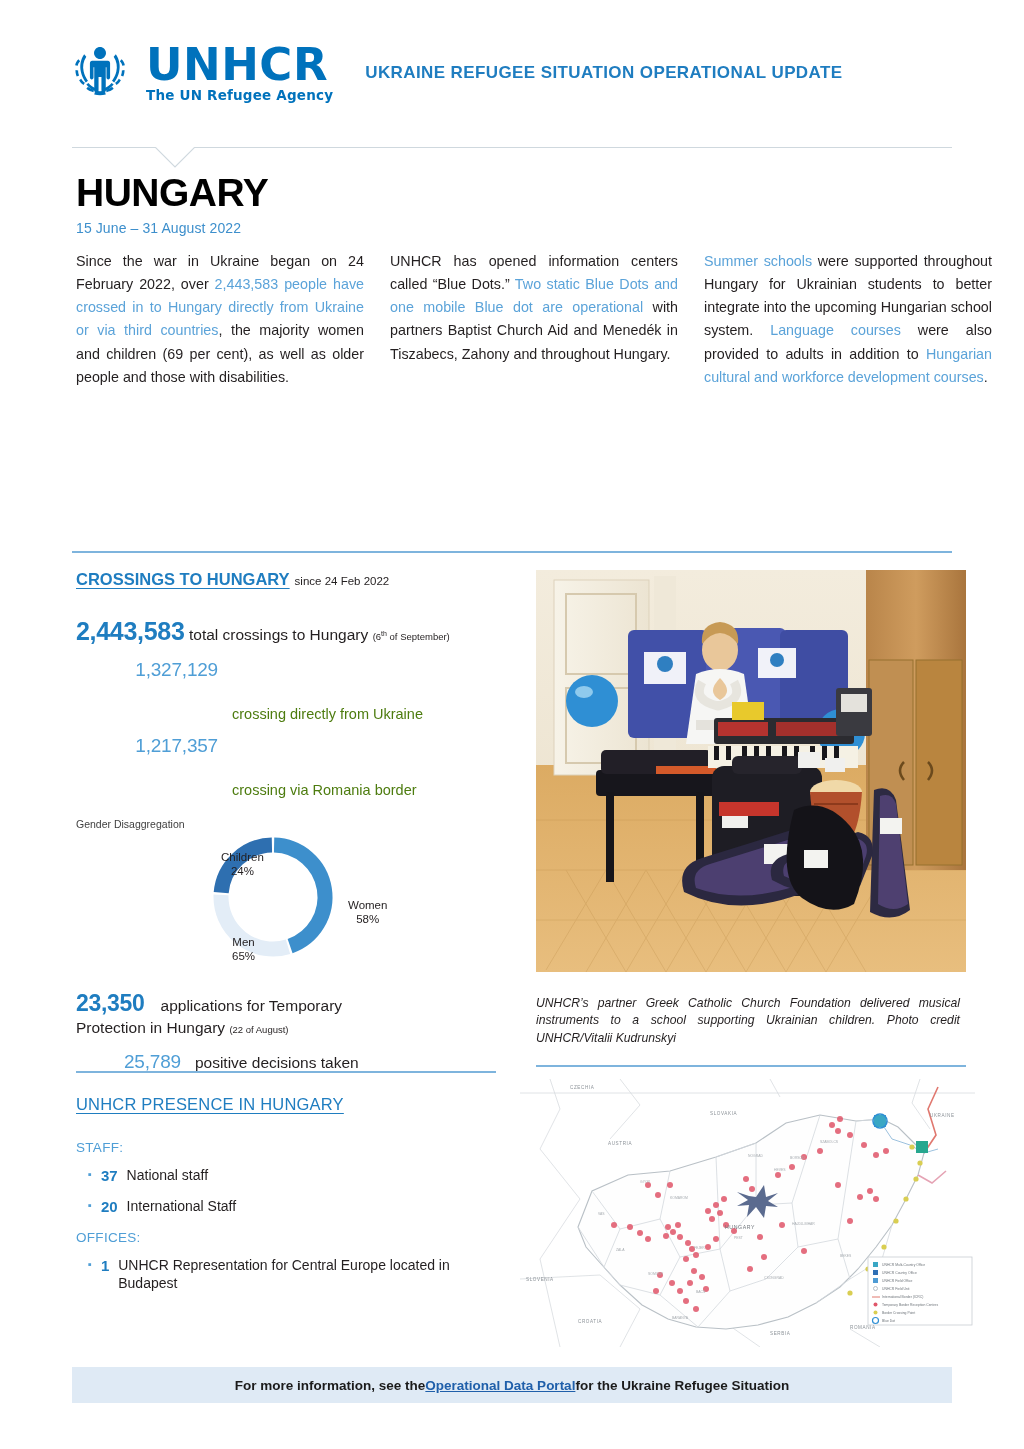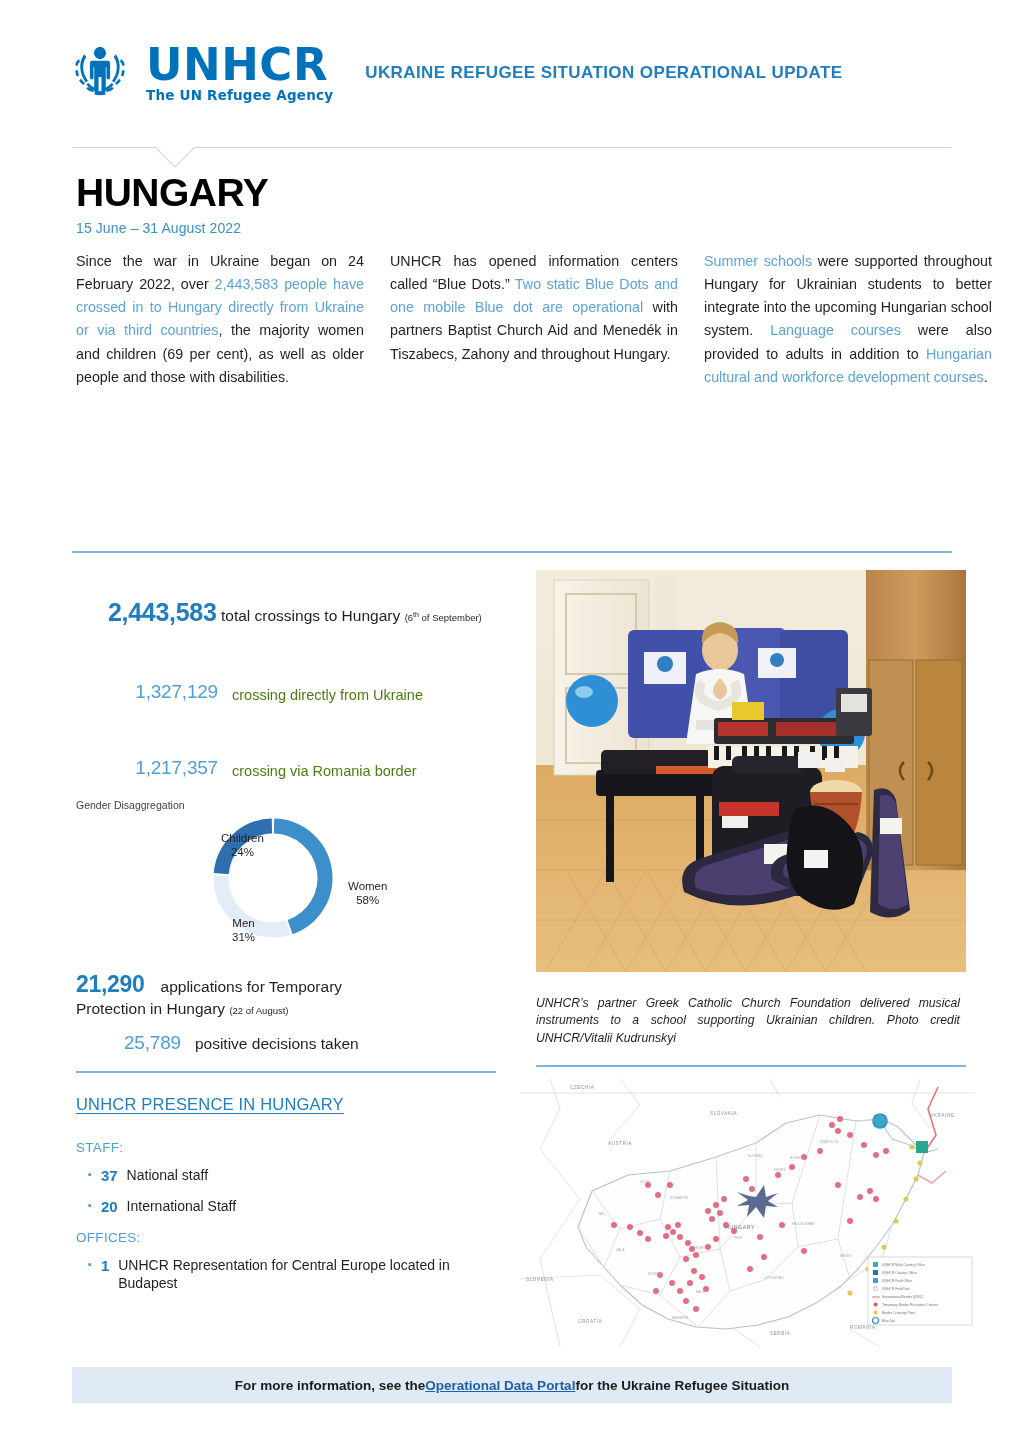--- a/index.html
+++ b/index.html
@@ -140,31 +140,30 @@
     text-decoration: none;
     margin-left: 5px;
   }
 
   .bignum-row { margin-top: 28px; }
   .bignum {
     font-size: 25px;
     font-weight: bold;
     color: #1f7dc0;
     letter-spacing: -0.3px;
-    margin-left: 32px;
   }
   .bignum-lbl { font-size: 15.5px; color: #231f20; }
   .tiny { font-size: 9.5px; color: #231f20; }
   .tiny sup { font-size: 7px; }
 
   .sub-row {
     margin-top: 13px;
     padding-left: 38px;
     display: flex;
-    align-items: flex-end;
+    align-items: flex-start;
     gap: 14px;
   }
   .sub-num {
     font-size: 19px;
     color: #4f9ed6;
     min-width: 104px;
     text-align: right;
     letter-spacing: -0.2px;
   }
   .sub-lbl { font-size: 14.5px; color: #4d7c0f; margin-top: 47px; }
@@ -358,20 +357,23 @@
   <div class="col" id="ic1"><span>Since the war in Ukraine began on 24 February 2022, over </span><span class="hl">2,443,583 people have crossed in to Hungary directly from Ukraine or via third countries</span><span>, the majority women and children (69 per cent), as well as older people and those with disabilities.</span></div>
   <div class="col" id="ic2"><span>UNHCR has opened information centers called “Blue Dots.” </span><span class="hl">Two static Blue Dots and one mobile Blue dot are operational</span><span> with partners Baptist Church Aid and Menedék in Tiszabecs, Zahony and throughout Hungary.</span></div>
   <div class="col" id="ic3"><span class="hl">Summer schools</span><span> were supported throughout Hungary for Ukrainian students to better integrate into the upcoming Hungarian school system. </span><span class="hl">Language courses</span><span> were also provided to adults in addition to </span><span class="hl">Hungarian cultural and workforce development courses</span><span>.</span></div>
 </div>
 
 <div class="main-rule"></div>
 
 <div class="body-grid">
   <div class="col-left">
 
+    <div>
+      <span class="sec-head">CROSSINGS TO HUNGARY</span><span class="sec-sub">since 24 Feb 2022</span>
+    </div>
 
     <div class="bignum-row">
       <span class="bignum">2,443,583</span>
       <span class="bignum-lbl">total crossings to Hungary</span>
       <span class="tiny" id="asof">(6<sup>th</sup> of September)</span>
     </div>
 
     <div class="sub-row">
       <span class="sub-num">1,327,129</span>
       <span class="sub-lbl">crossing directly from Ukraine</span>
@@ -391,27 +393,27 @@
             <path d="M -51.817628680974224 -4.351247853280405 A 52 52 0 0 1 -1.0890058339345499 -51.98859554069197" fill="none" stroke="#2e6fb0" stroke-width="15"></path>
           </g>
       </svg>
       <div class="dlabel dl-children">
         <span>Children</span><br><span>24%</span>
       </div>
       <div class="dlabel dl-women">
         <span>Women</span><br><span>58%</span>
       </div>
       <div class="dlabel dl-men">
-        <span>Men</span><br><span>31%</span>
+        <span>Men</span><br><span>65%</span>
       </div>
     </div>
 
     <div class="tp-block">
       <div class="tp-line1">
-        <span class="tp-num">21,290</span>
+        <span class="tp-num">23,350</span>
         <span class="tp-lbl">applications for Temporary</span>
       </div>
       <div class="tp-line2">
         <span>Protection in Hungary</span>
         <span class="tiny">(22 of August)</span>
       </div>
       <div class="tp-line3">
         <span class="tp-num2">25,789</span>
         <span class="tp-lbl">positive decisions taken</span>
       </div>

